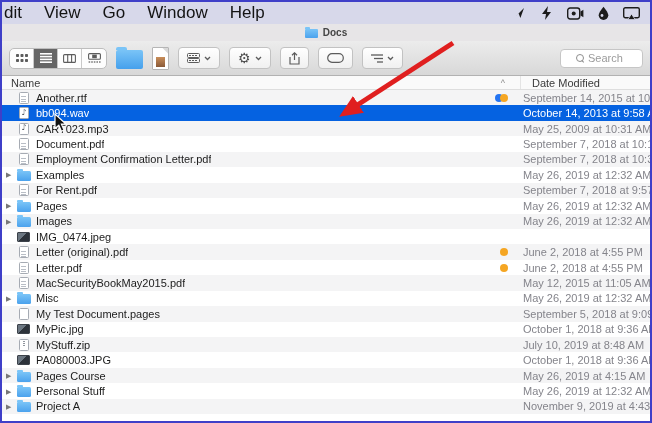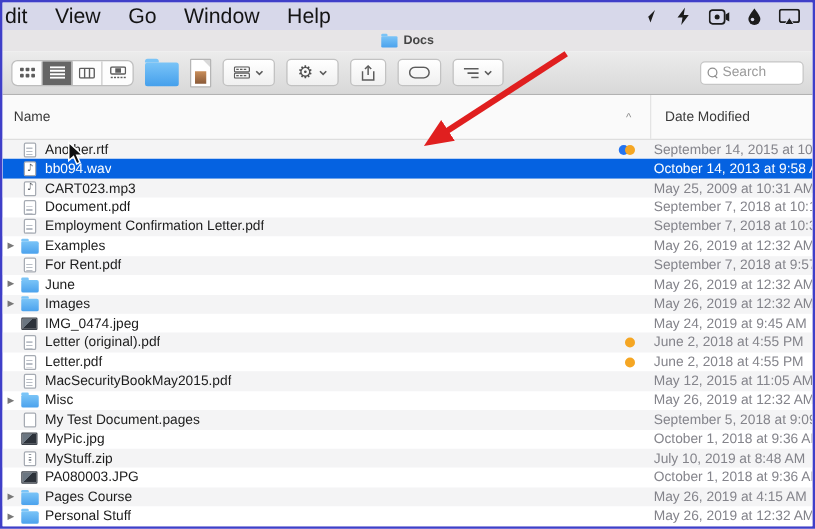--- a/index.html
+++ b/index.html
@@ -43,31 +43,31 @@
             border-radius:1px; position:relative; overflow:hidden; }
   .tb-doc::before { content:""; position:absolute; top:0; right:0; width:6px; height:6px;
             background:#d9d9d9; clip-path:polygon(0 0,100% 100%,100% 0); }
   .tb-doc::after { content:""; position:absolute; left:3px; top:9px; width:9px; height:10px;
             background:linear-gradient(#c98e5a,#8a5a38); }
   .tbtn { height:22px; border:1px solid #c2c2c2; border-radius:4px;
           background:linear-gradient(#ffffff,#f0f0f0); display:flex; align-items:center;
           justify-content:center; padding:0 8px; gap:4px; color:#4e4e4e; }
   .gear { font-family:"DejaVu Sans", sans-serif; font-size:14px; line-height:1; color:#4e4e4e; }
   .search { margin-left:auto; width:83px; height:19px; background:#fff; border:1px solid #c6c6c6;
-            border-radius:4px; display:flex; align-items:center; padding:0 5px; gap:3px; }
+            border-radius:4px; display:flex; align-items:center; padding:0 15px; gap:3px; }
   .search input { border:none; outline:none; width:100%; font-size:11px; color:#333;
             background:transparent; font-family:"Liberation Sans", sans-serif; }
   .search input::placeholder { color:#9b9b9b; }
   .lens { flex:none; width:9px; height:9px; position:relative; }
   .lens::before { content:""; position:absolute; left:0; top:0; width:6px; height:6px;
             border:1.4px solid #8e8e8e; border-radius:50%; }
   .lens::after { content:""; position:absolute; left:6px; top:6px; width:3px; height:1.4px;
             background:#8e8e8e; transform:rotate(45deg); transform-origin:0 0; }
   
-  .lheader { height:36px; display:flex; align-items:stretch; background:#fafafa;
+  .lheader { height:14px; display:flex; align-items:stretch; background:#fafafa;
              border-bottom:1px solid #dedede; font-size:11px; color:#3a3a3a; }
   .h-name { width:519px; display:flex; align-items:center; padding-left:9px;
             border-right:1px solid #e4e4e4; }
   .h-caret { margin-left:auto; padding-right:15px; color:#8b8b8b; font-size:9px; }
   .h-date { display:flex; align-items:center; padding-left:11px; flex:1; }
   
   .rows { height:calc(100% - 95px); overflow:hidden; background:#fff; }
   .row { height:15.45px; display:flex; align-items:center; font-size:11px; color:#1c1c1c;
          position:relative; }
   .row.alt { background:#f4f4f5; }
@@ -319,38 +319,37 @@
         <span class="fp lines"></span>
       </span>
       <span class="nm">For Rent.pdf</span>
       <span class="dt">September 7, 2018 at 9:57 AM</span>
     </div>
     <div class="row">
       <span class="disc">▶</span>
       <span class="fi">
         <span class="ffold"></span>
       </span>
-      <span class="nm">June</span>
+      <span class="nm">Pages</span>
       <span class="dt">May 26, 2019 at 12:32 AM</span>
     </div>
     <div class="row alt">
       <span class="disc">▶</span>
       <span class="fi">
         <span class="ffold"></span>
       </span>
       <span class="nm">Images</span>
       <span class="dt">May 26, 2019 at 12:32 AM</span>
     </div>
     <div class="row">
       <span class="disc"></span>
       <span class="fi">
         <span class="fimg"></span>
       </span>
       <span class="nm">IMG_0474.jpeg</span>
-      <span class="dt">May 24, 2019 at 9:45 AM</span>
     </div>
     <div class="row alt">
       <span class="disc"></span>
       <span class="fi">
         <span class="fp lines"></span>
       </span>
       <span class="nm">Letter (original).pdf</span>
       <span class="tags">
         <span class="dot" style="background: rgb(245, 166, 35);"></span>
       </span>

